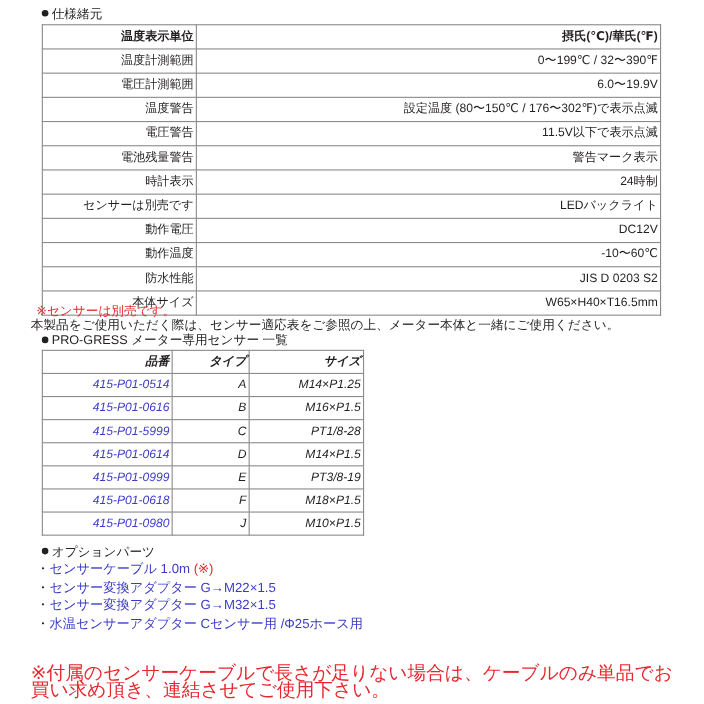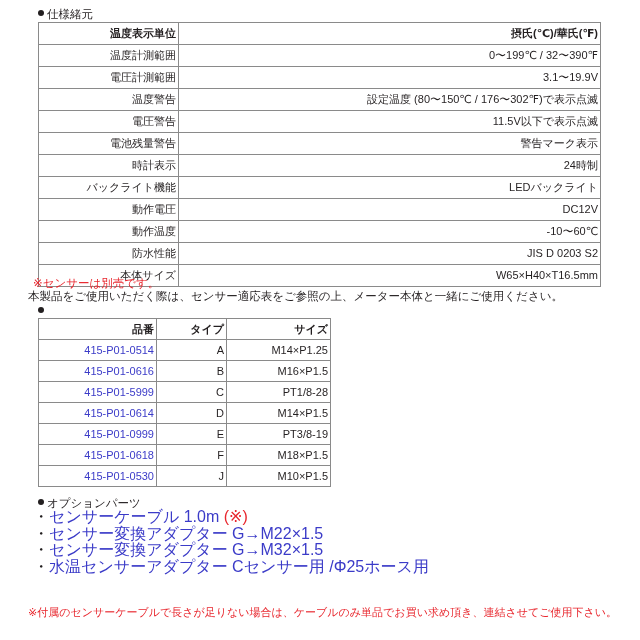--- a/index.html
+++ b/index.html
@@ -109,59 +109,60 @@
     top: 318px;
   }
   .sensor-table {
     width: 292px;
   }
   .sensor-table col.c-pn   { width: 118px; }
   .sensor-table col.c-type { width: 70px; }
   .sensor-table col.c-size { width: 104px; }
   .sensor-table td, .sensor-table th {
     height: 16px;
+    font-style: italic;
   }
   .sensor-table td.pn {
     color: #3b3bc8;
   }
 
   
   #options-heading {
     position: absolute;
     left: 0;
     top: 495px;
   }
   .opt-list {
     position: absolute;
     left: 33px;
     top: 509px;
     margin: 0;
     padding: 0;
     list-style: none;
   }
   .opt-list li {
-    font-size: 16px;
+    font-size: 12px;
     line-height: 16.5px;
     color: #3b3bc8;
     white-space: nowrap;
   }
   .opt-list li .lead {
     color: #231f20;
   }
   .opt-list li .asterisk-red {
     color: #e8262d;
   }
 
   .bottom-note {
     position: absolute;
     left: 28px;
     top: 604px;
     width: 600px;
     color: #e8262d;
-    font-size: 11px;
+    font-size: 17px;
     line-height: 16px;
   }
 </style>
 </head>
 <body>
 
 <div class="page">
 
   <div class="bullet-heading" style="position:absolute;left:0;top:6px;">
     <span class="dot"></span><span class="htext">仕様緒元</span>
@@ -179,40 +180,40 @@
           <th>摂氏(℃)/華氏(℉)</th>
         </tr>
       </thead>
       <tbody id="spec-body">
           <tr>
             <td>温度計測範囲</td>
             <td>0〜199℃ / 32〜390℉</td>
           </tr>
           <tr>
             <td>電圧計測範囲</td>
-            <td>3.1〜19.9V</td>
+            <td>6.0〜19.9V</td>
           </tr>
           <tr>
             <td>温度警告</td>
             <td>設定温度 (80〜150℃ / 176〜302℉)で表示点滅</td>
           </tr>
           <tr>
             <td>電圧警告</td>
             <td>11.5V以下で表示点滅</td>
           </tr>
           <tr>
             <td>電池残量警告</td>
             <td>警告マーク表示</td>
           </tr>
           <tr>
             <td>時計表示</td>
             <td>24時制</td>
           </tr>
           <tr>
-            <td>バックライト機能</td>
+            <td>センサーは別売です</td>
             <td>LEDバックライト</td>
           </tr>
           <tr>
             <td>動作電圧</td>
             <td>DC12V</td>
           </tr>
           <tr>
             <td>動作温度</td>
             <td>-10〜60℃</td>
           </tr>
@@ -225,21 +226,21 @@
             <td>W65×H40×T16.5mm</td>
           </tr>
         </tbody>
     </table>
   </div>
 
   <div class="note-red" id="sensor-sold-separately">※センサーは別売です。</div>
   <div class="note-black" id="sensor-usage-note">本製品をご使用いただく際は、センサー適応表をご参照の上、メーター本体と一緒にご使用ください。</div>
 
   <div class="bullet-heading" id="sensor-list-heading">
-    <span class="dot"></span>
+    <span class="dot"></span><span class="htext">PRO-GRESS メーター専用センサー 一覧</span>
   </div>
 
   <div class="sensor-wrap">
     <table class="sensor-table">
       <colgroup>
         <col class="c-pn">
         <col class="c-type">
         <col class="c-size">
       </colgroup>
       <thead>
@@ -274,21 +275,21 @@
             <td class="pn">415-P01-0999</td>
             <td>E</td>
             <td>PT3/8-19</td>
           </tr>
           <tr>
             <td class="pn">415-P01-0618</td>
             <td>F</td>
             <td>M18×P1.5</td>
           </tr>
           <tr>
-            <td class="pn">415-P01-0530</td>
+            <td class="pn">415-P01-0980</td>
             <td>J</td>
             <td>M10×P1.5</td>
           </tr>
         </tbody>
     </table>
   </div>
 
   <div class="bullet-heading" id="options-heading">
     <span class="dot"></span><span class="htext">オプションパーツ</span>
   </div>

